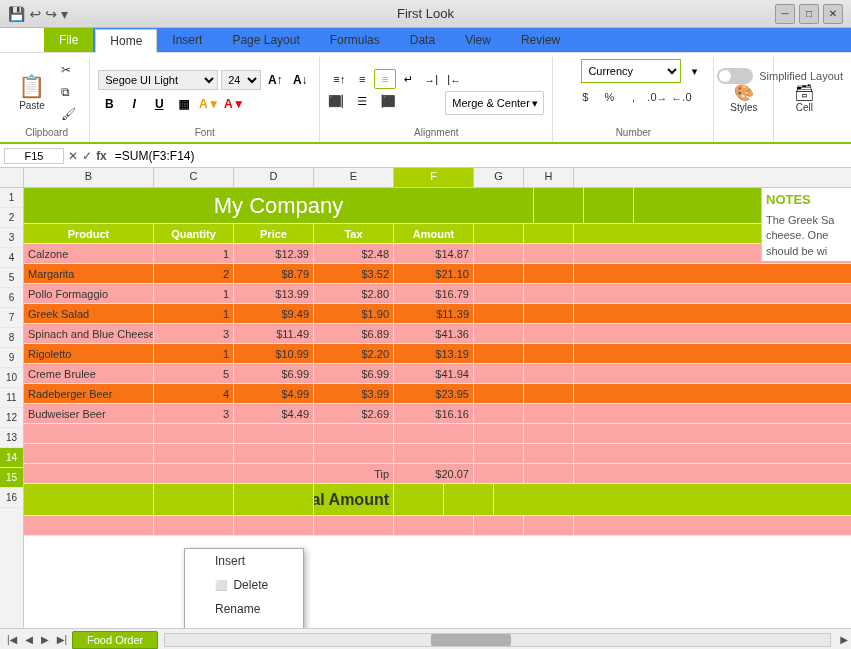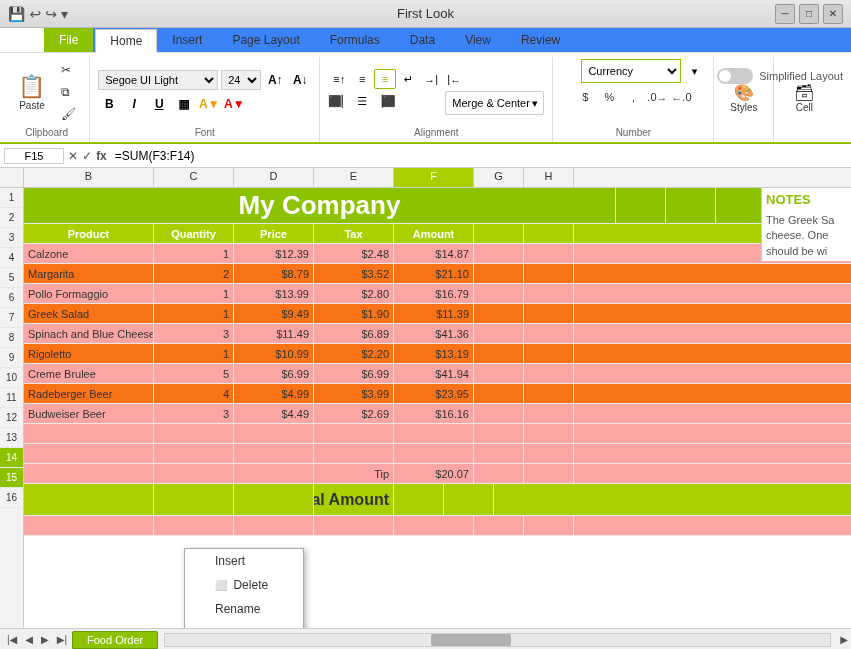--- a/index.html
+++ b/index.html
@@ -621,21 +621,21 @@
       <div class="row-num">12</div>
       <div class="row-num">13</div>
       <div class="row-num active">14</div>
       <div class="row-num active">15</div>
       <div class="row-num">16</div>
     </div>
 
     <div class="grid-area">
 
       <div class="grid-row row-green-header" style="height:36px;">
-        <div class="grid-cell col-b center" style="width:592px;font-size:26px;color:white;font-weight:bold;" colspan="5">My Company</div>
+        <div class="grid-cell col-b center" style="width:510px;font-size:22px;color:white;font-weight:normal;" colspan="5">My Company</div>
         <div class="grid-cell col-g"></div>
         <div class="grid-cell col-h"></div>
       </div>
 
       <div class="grid-row row-subheader">
         <div class="grid-cell col-b center">Product</div>
         <div class="grid-cell col-c center">Quantity</div>
         <div class="grid-cell col-d center">Price</div>
         <div class="grid-cell col-e center">Tax</div>
         <div class="grid-cell col-f center">Amount</div>

